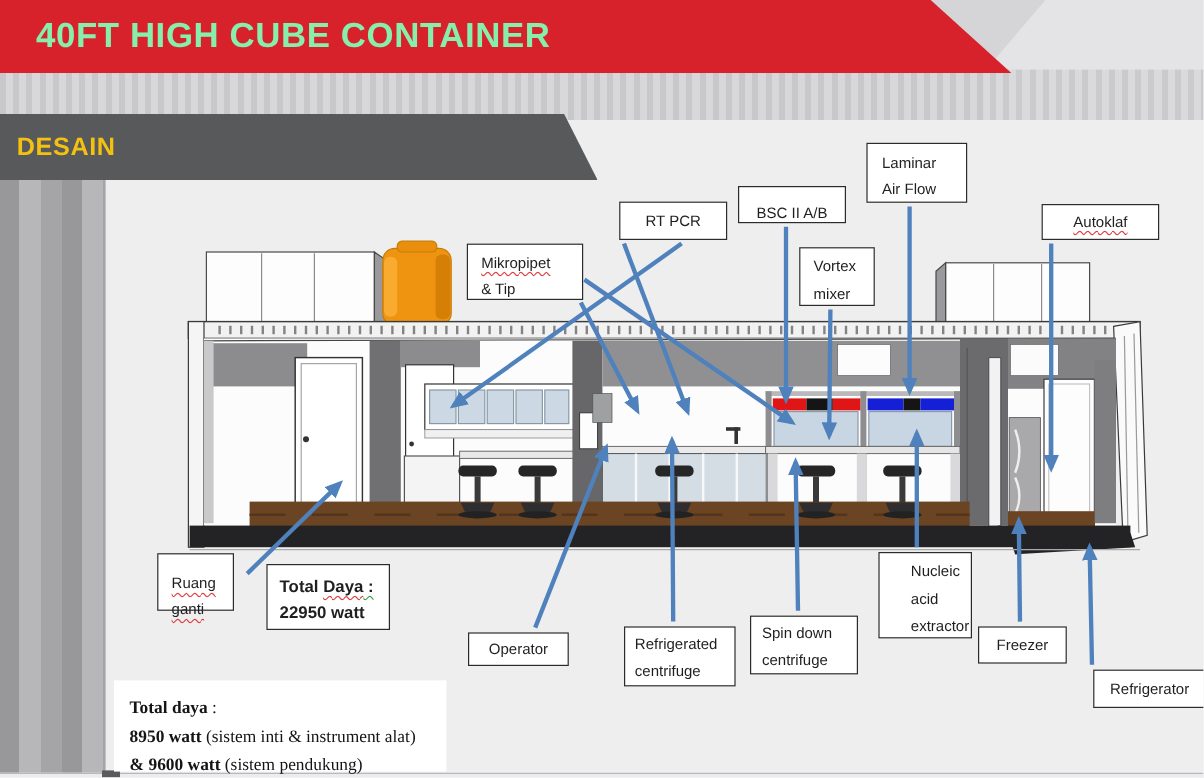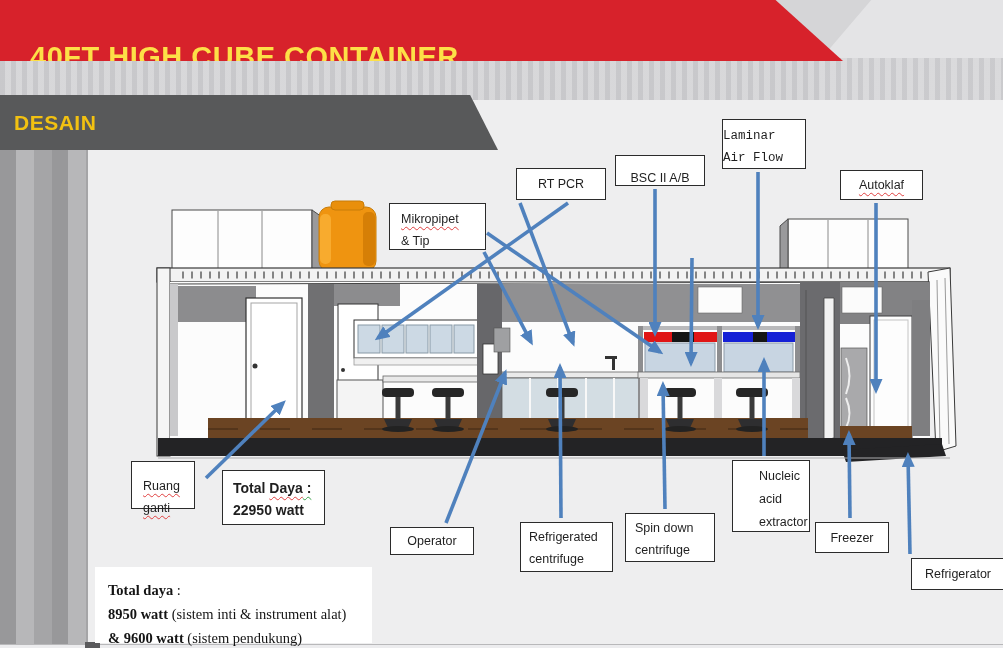--- a/index.html
+++ b/index.html
@@ -18,22 +18,22 @@
   .corrugation{position:absolute;left:0;top:58px;width:1003px;height:42px;
 apoint:0;background:repeating-linear-gradient(90deg,#c6c6c9 0 5px,#d8d8da 5px 11px);opacity:.85;}
   .left-strip{position:absolute;left:0;top:150px;width:88px;height:494px;
       background:repeating-linear-gradient(90deg,#98989a 0 16px,#b7b7b9 16px 34px,#a5a5a7 34px 52px);}
   .bottom-strip{position:absolute;left:0;top:644px;width:1003px;height:4px;background:#ececee;border-top:1px solid #b8b8ba;}
   .dark-chip{position:absolute;left:85px;top:642px;width:15px;height:6px;background:#5a5a5c;}
 
   
   .red-banner{position:absolute;left:0;top:0;width:843px;height:61px;background:var(--banner-red);
               clip-path:polygon(0 0,92% 0,100% 100%,0 100%);z-index:6;}
-  .red-banner .title{position:absolute;left:30px;top:0;line-height:61px;color:#fde047;
-              font-weight:bold;font-size:29px;letter-spacing:.5px;white-space:nowrap;margin-top:27px;}
+  .red-banner .title{position:absolute;left:30px;top:0;line-height:61px;color:#86efac;
+              font-weight:bold;font-size:29px;letter-spacing:.5px;white-space:nowrap;}
   .desain-banner{position:absolute;left:0;top:95px;width:498px;height:55px;background:var(--banner-gray);
               clip-path:polygon(0 0,94.4% 0,100% 100%,0 100%);z-index:6;}
   .desain-banner .section{position:absolute;left:14px;top:0;line-height:55px;color:var(--section-yellow);
               font-weight:bold;font-size:21px;letter-spacing:.5px;}
 
   
   svg.diagram{position:absolute;left:0;top:0;width:1003px;height:648px;z-index:2;}
   .arrow{stroke:var(--arrow-blue);stroke-width:3.6px;fill:none;}
   #ah path{fill:var(--arrow-blue);}
   .tank-body{fill:var(--tank-orange);stroke:#c87c08;}
@@ -43,25 +43,25 @@
   
   .callout{position:absolute;background:#fff;border:1.4px solid #2b2b2b;color:#1f1f1f;
            font-size:12.5px;z-index:3;box-sizing:border-box;}
   .callout .ln{display:block;}
   .c-center{display:flex;align-items:center;justify-content:center;text-align:center;}
   .sq{text-decoration-line:underline;text-decoration-style:wavy;
       text-decoration-color:#e04040;text-decoration-thickness:1px;text-underline-offset:3px;}
   .sq-green{text-decoration-line:underline;text-decoration-style:wavy;
       text-decoration-color:#3aa04a;text-decoration-thickness:1px;text-underline-offset:3px;}
 
-  #co-laminar{left:722px;top:119px;width:84px;height:50px;padding:5px 0 0 0;line-height:22px;font-family:Liberation Mono, monospace;}
+  #co-laminar{left:722px;top:119px;width:84px;height:50px;padding:5px 0 0 12px;line-height:22px;}
   #co-bsc{left:615px;top:155px;width:90px;height:31px;align-items:flex-end;}
   #co-rtpcr{left:516px;top:168px;width:90px;height:32px;}
   #co-mikropipet{left:389px;top:203px;width:97px;height:47px;padding:4px 0 0 11px;line-height:22px;}
-  #co-autoklaf{left:840px;top:170px;width:83px;height:30px;}
+  #co-autoklaf{left:868px;top:170px;width:98px;height:30px;}
   #co-vortex{left:666px;top:206px;width:63px;height:49px;padding:4px 0 0 11px;line-height:23px;}
   #co-ruang{left:131px;top:461px;width:64px;height:48px;padding:13px 0 0 11px;line-height:22px;}
   #co-totaldaya{left:222px;top:470px;width:103px;height:55px;padding:6px 0 0 10px;line-height:22px;
                 font-weight:bold;font-size:14px;}
   #co-operator{left:390px;top:527px;width:84px;height:28px;}
   #co-refcent{left:520px;top:522px;width:93px;height:50px;padding:3px 0 0 8px;line-height:22px;}
   #co-spindown{left:625px;top:513px;width:90px;height:49px;padding:3px 0 0 9px;line-height:22px;}
   #co-nucleic{left:732px;top:460px;width:78px;height:72px;padding:4px 0 0 26px;line-height:23px;}
   #co-freezer{left:815px;top:522px;width:74px;height:31px;}
   #co-refrigerator{left:875px;top:558px;width:94px;height:32px;margin-left:36px;}
@@ -275,20 +275,24 @@
   <div class="callout c-center" id="co-rtpcr">
     <span>RT PCR</span>
   </div>
   <div class="callout" id="co-mikropipet">
     <span class="ln sq">Mikropipet</span>
     <span class="ln">&amp; Tip</span>
   </div>
   <div class="callout c-center" id="co-autoklaf">
     <span class="sq">Autoklaf</span>
   </div>
+  <div class="callout" id="co-vortex">
+    <span class="ln">Vortex</span>
+    <span class="ln">mixer</span>
+  </div>
   <div class="callout" id="co-ruang">
     <span class="ln sq">Ruang</span>
     <span class="ln sq">ganti</span>
   </div>
   <div class="callout" id="co-totaldaya">
     <span class="ln"><span>Total </span><span class="sq">Daya</span><span class="sq-green"> :</span></span>
     <span class="ln">22950  watt</span>
   </div>
   <div class="callout c-center" id="co-operator">
     <span>Operator</span>

